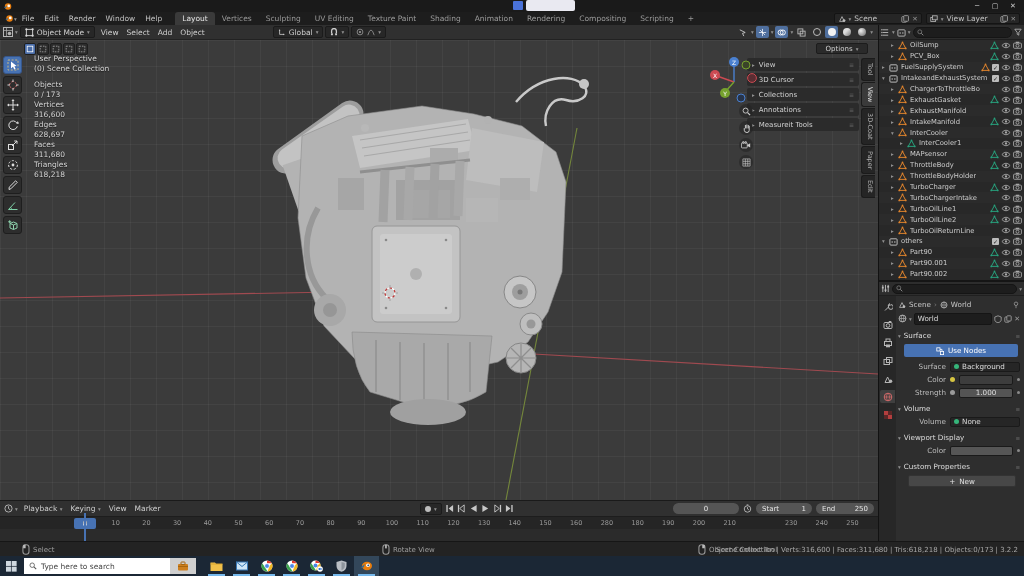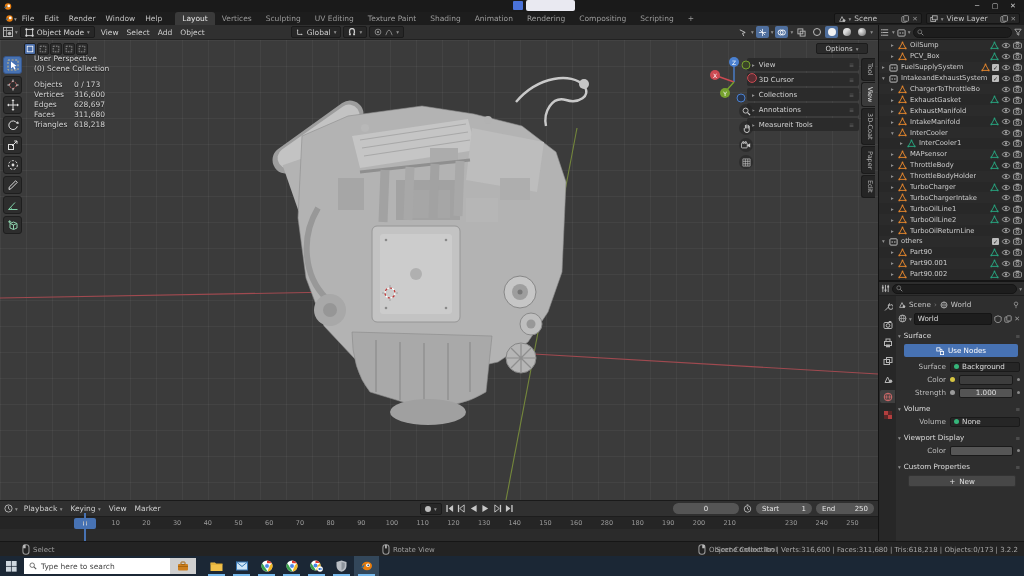--- a/index.html
+++ b/index.html
@@ -51,21 +51,21 @@
   .toolbar { position:absolute; left:3px; top:16px; display:flex; flex-direction:column; gap:2px; }
   .toolbtn { width:19px; height:18px; background:#2d2d2d; border:1px solid #1e1e1e; border-radius:3px;
              display:flex; align-items:center; justify-content:center; }
   .toolbtn.active { background:#4772b3; border-color:#36578c; }
   .toolsettings { position:absolute; left:24px; top:3px; display:flex; gap:1px; }
   .ts-btn { width:12px; height:12px; background:#2c2c2c; border:1px solid #1e1e1e; border-radius:2px;
             display:flex; align-items:center; justify-content:center; }
   .ts-btn.active { background:#4b6ea9; }
   .stats { position:absolute; left:34px; top:33px; font-size:7.5px; color:#d4d4d4; line-height:10px;
            text-shadow:0 1px 1px rgba(0,0,0,0.5); }
-  .stats .srow { display:flex; }
+  .stats .srow { display:flex;flex-direction:column; }
   .stats .sl { width:40px; }
   .options-btn { position:absolute; left:816px; top:3px; width:52px; height:11px; background:#2a2a2a;
                  border:1px solid #1c1c1c; border-radius:2px; display:flex; align-items:center;
                  justify-content:center; gap:3px; font-size:7px; color:#cfcfcf; }
   .npanel { position:absolute; left:747px; top:18px; width:112px; display:flex; flex-direction:column; gap:2px; }
   .np-row { height:13px; background:rgba(42,42,42,0.95); border-radius:2px; display:flex; align-items:center;
             padding:0 5px; gap:4px; font-size:7px; color:#d2d2d2; }
   .np-grip { margin-left:auto; color:#666; font-size:6px; }
   .side-tabs { position:absolute; left:861px; top:18px; width:14px; display:flex; flex-direction:column; gap:1px; }
   .side-tab { writing-mode:vertical-rl; font-size:6.5px; color:#b0b0b0; background:#252525;
@@ -259,21 +259,21 @@
         </svg>
       <span>Object Mode</span>
       <span class="caret">▾</span>
     </div>
     <div id="vp-menus" class="flex">
         <span class="hdr-menu">View</span>
         <span class="hdr-menu">Select</span>
         <span class="hdr-menu">Add</span>
         <span class="hdr-menu">Object</span>
       </div>
-    <div class="pill" style="margin-left:80px">
+    <div class="pill" style="margin-left:62px">
       <svg width="8" height="8" viewBox="0 0 10 10">
           <path d="M2 8 V2 M2 8 H8" stroke="#ccc" fill="none"></path>
           <path d="M2 2 L1 3.5 L3 3.5 Z M8 8 L6.5 7 L6.5 9 Z" fill="#ccc"></path>
         </svg>
       <span>Global</span>
       <span class="caret">▾</span>
     </div>
     <div class="pill">
       <svg width="8" height="9" viewBox="0 0 10 10">
           <path d="M2 6 V3 A3 3 0 0 1 8 3 V6" fill="none" stroke="#ccc" stroke-width="1.6"></path>

